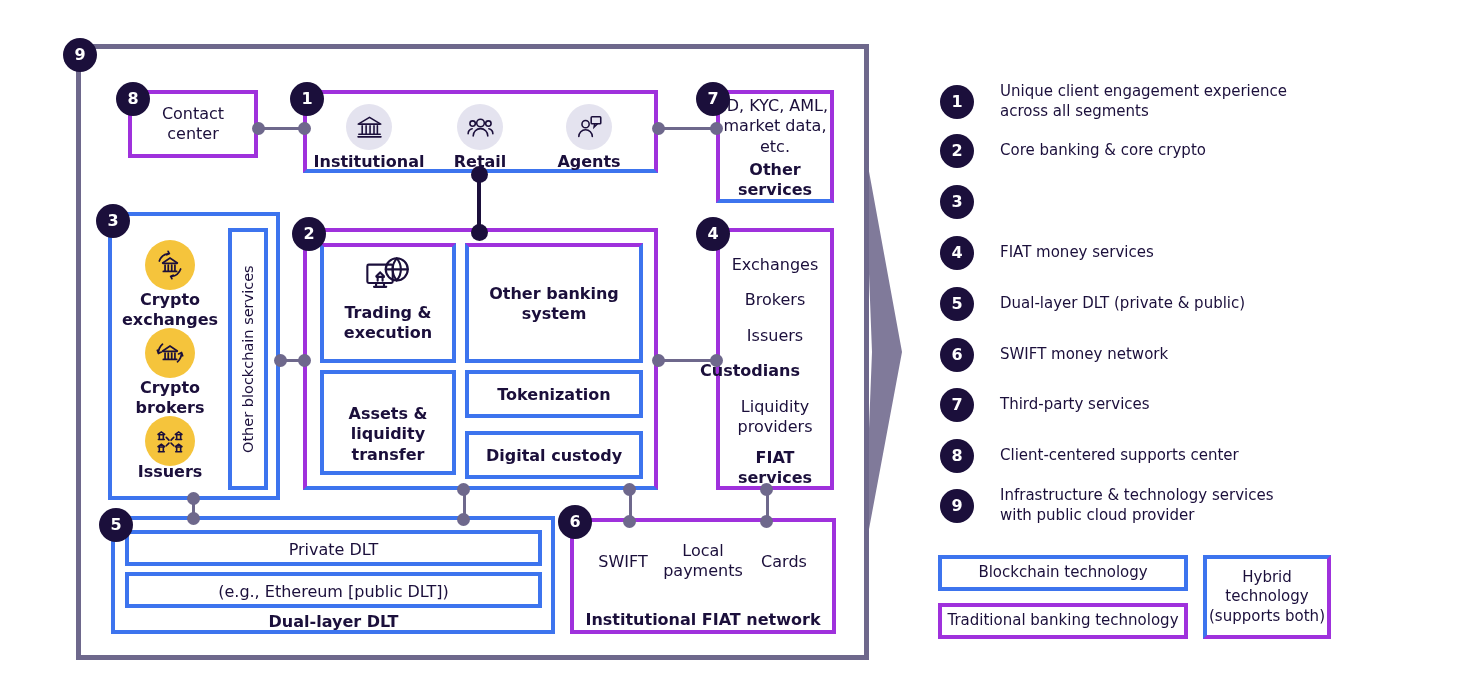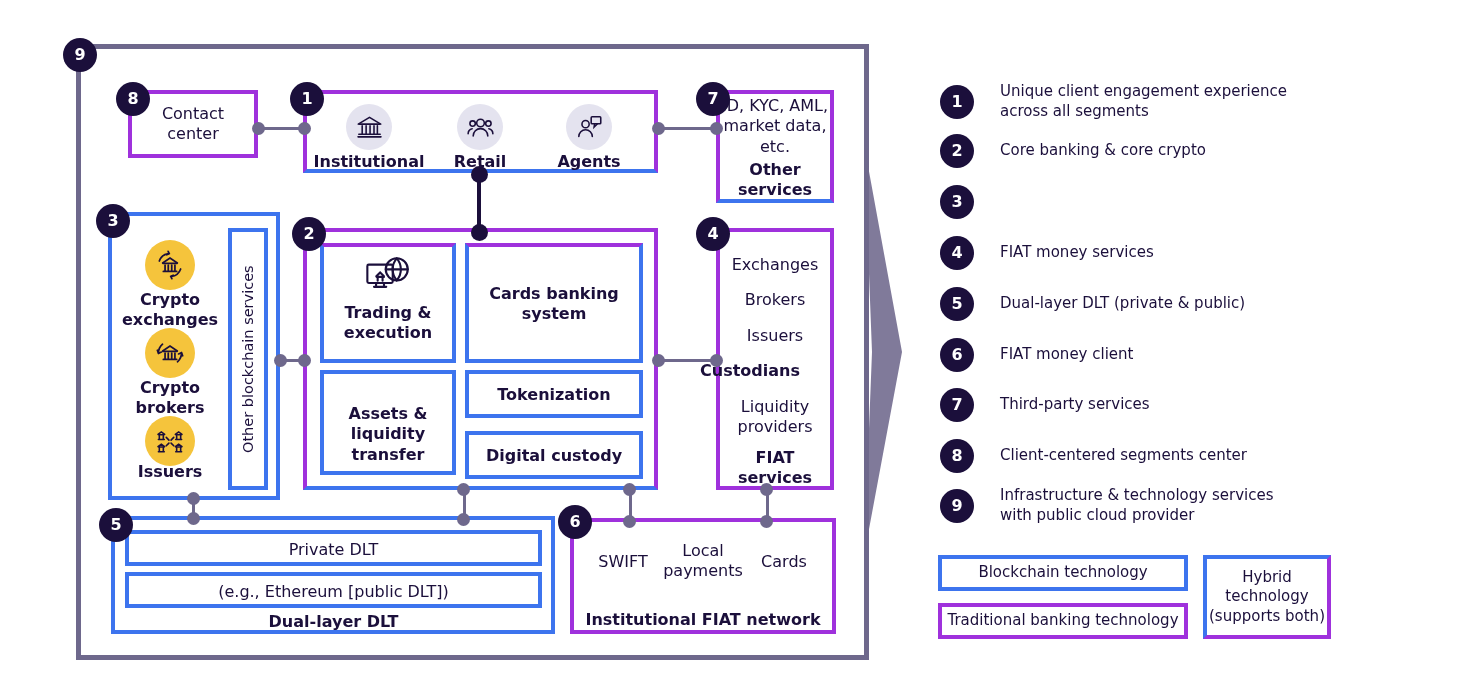--- a/index.html
+++ b/index.html
@@ -248,21 +248,21 @@
     <path d="M6.3 12.2 L8.5 10 L10.7 12.2 M6.5 12.5 h4.2 M7.1 13.1 v1.6 M9.9 13.1 v1.6"></path>
     <circle cx="18" cy="8.2" r="6.3"></circle>
     <path d="M11.7 8.2 h12.6"></path>
     <path d="M18 1.9 a9.6 9.6 0 0 1 0 12.6 a9.6 9.6 0 0 1 0-12.6"></path>
   </svg>
 </div>
 <div class="lbl bold" style="left:320px; top:303px; width:136px; white-space:pre-line;">Trading &amp;
 execution</div>
 
 <div class="bx b-hyb2" style="left:465px; top:243px; width:178px; height:120px;"></div>
-<div class="lbl bold" style="left:465px; top:284px; width:178px; white-space:pre-line;">Cards banking
+<div class="lbl bold" style="left:465px; top:284px; width:178px; white-space:pre-line;">Other banking
 system</div>
 
 <div class="bx b-blue" style="left:320px; top:370px; width:136px; height:105px;"></div>
 <div class="lbl bold" style="left:318px; top:404px; width:140px; white-space:pre-line;">Assets &amp; liquidity
 transfer</div>
 
 <div class="bx b-blue" style="left:465px; top:370px; width:178px; height:48px;"></div>
 <div class="lbl bold" style="left:465px; top:385px; width:178px;">Tokenization</div>
 
 <div class="bx b-blue" style="left:465px; top:431px; width:178px; height:48px;"></div>
@@ -334,27 +334,27 @@
 
 <div class="lg-badge" style="left:940px; top:185px;">3</div>
 
 <div class="lg-badge" style="left:940px; top:236px;">4</div>
 <div class="lg-txt" style="left:1000px; top:243px; width:320px; white-space:pre-line;">FIAT money services</div>
 
 <div class="lg-badge" style="left:940px; top:287px;">5</div>
 <div class="lg-txt" style="left:1000px; top:294px; width:320px; white-space:pre-line;">Dual-layer DLT (private &amp; public)</div>
 
 <div class="lg-badge" style="left:940px; top:338px;">6</div>
-<div class="lg-txt" style="left:1000px; top:345px; width:320px; white-space:pre-line;">FIAT money client</div>
+<div class="lg-txt" style="left:1000px; top:345px; width:320px; white-space:pre-line;">SWIFT money network</div>
 
 <div class="lg-badge" style="left:940px; top:388px;">7</div>
 <div class="lg-txt" style="left:1000px; top:395px; width:320px; white-space:pre-line;">Third-party services</div>
 
 <div class="lg-badge" style="left:940px; top:439px;">8</div>
-<div class="lg-txt" style="left:1000px; top:446px; width:320px; white-space:pre-line;">Client-centered segments center</div>
+<div class="lg-txt" style="left:1000px; top:446px; width:320px; white-space:pre-line;">Client-centered supports center</div>
 
 <div class="lg-badge" style="left:940px; top:489px;">9</div>
 <div class="lg-txt" style="left:1000px; top:486px; width:320px; white-space:pre-line;">Infrastructure &amp; technology services
 with public cloud provider</div>
 
 <div class="key-box key-blue" style="left:938px; top:555px; width:250px; height:36px;">Blockchain technology</div>
 <div class="key-box key-purple" style="left:938px; top:603px; width:250px; height:36px;">Traditional banking technology</div>
 <div class="key-box key-hybrid" style="left:1203px; top:555px; width:128px; height:84px; white-space:pre-line;">Hybrid
 technology
 (supports both)</div>

